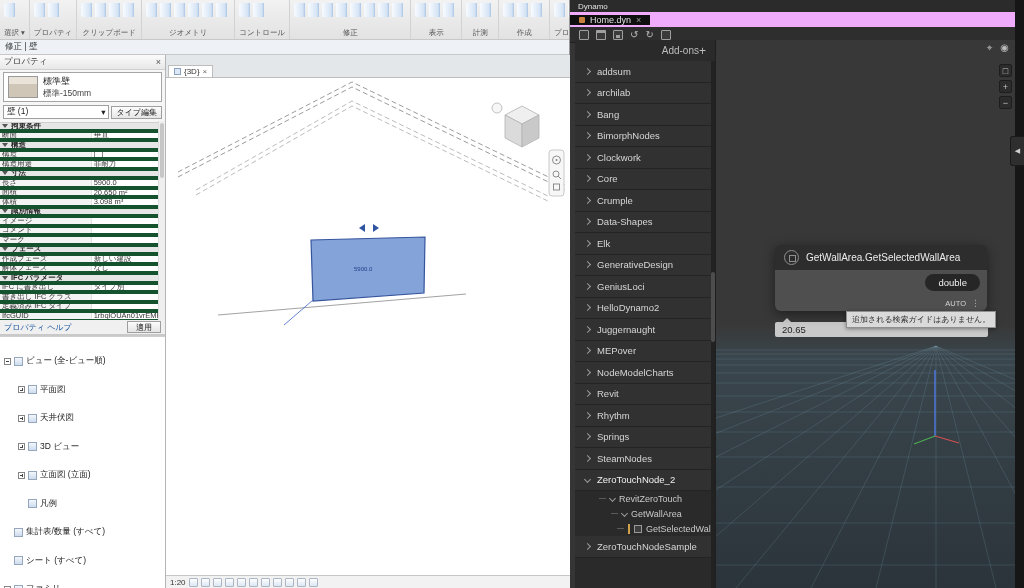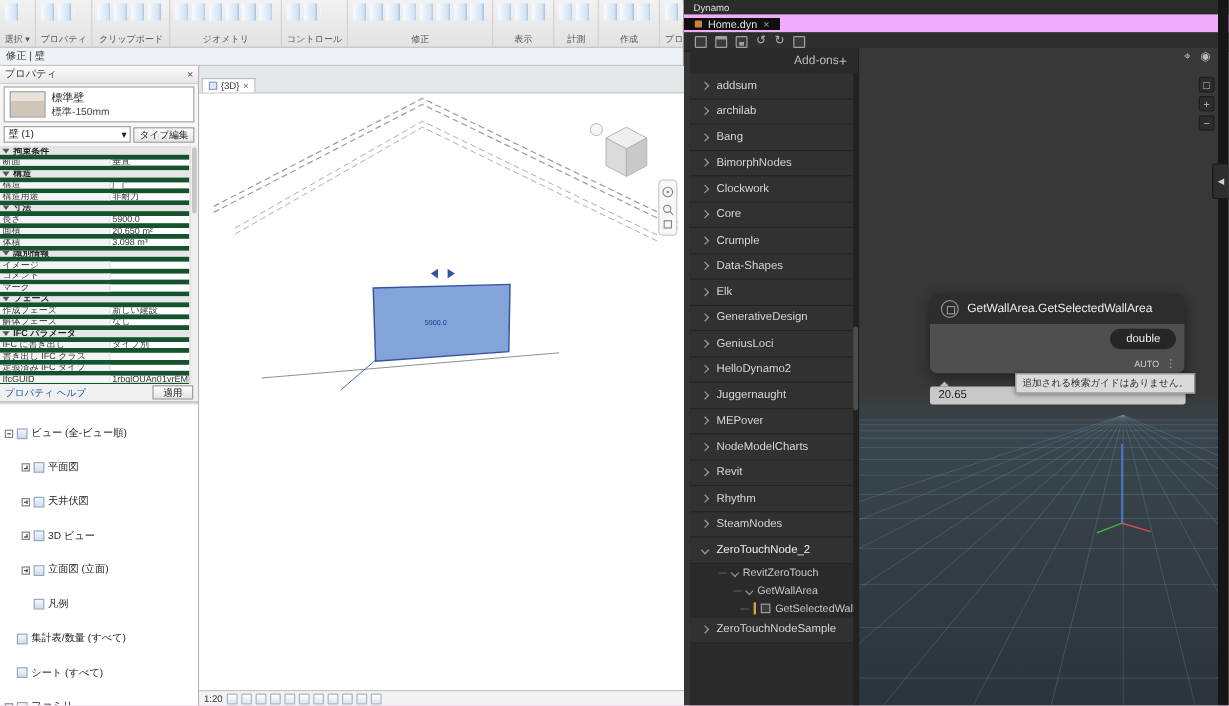--- a/index.html
+++ b/index.html
@@ -536,20 +536,25 @@
         </div>
         <div class="lrow" data-l="Revit" data-type="pkg">
           <span class="chev"></span>
 
           <span>Revit</span>
         </div>
         <div class="lrow" data-l="Rhythm" data-type="pkg">
           <span class="chev"></span>
 
           <span>Rhythm</span>
+        </div>
+        <div class="lrow" data-l="Springs" data-type="pkg">
+          <span class="chev"></span>
+
+          <span>Springs</span>
         </div>
         <div class="lrow" data-l="SteamNodes" data-type="pkg">
           <span class="chev"></span>
 
           <span>SteamNodes</span>
         </div>
         <div class="lrow" data-l="ZeroTouchNode_2" data-type="open">
           <span class="chev"></span>
 
           <span>ZeroTouchNode_2</span>

